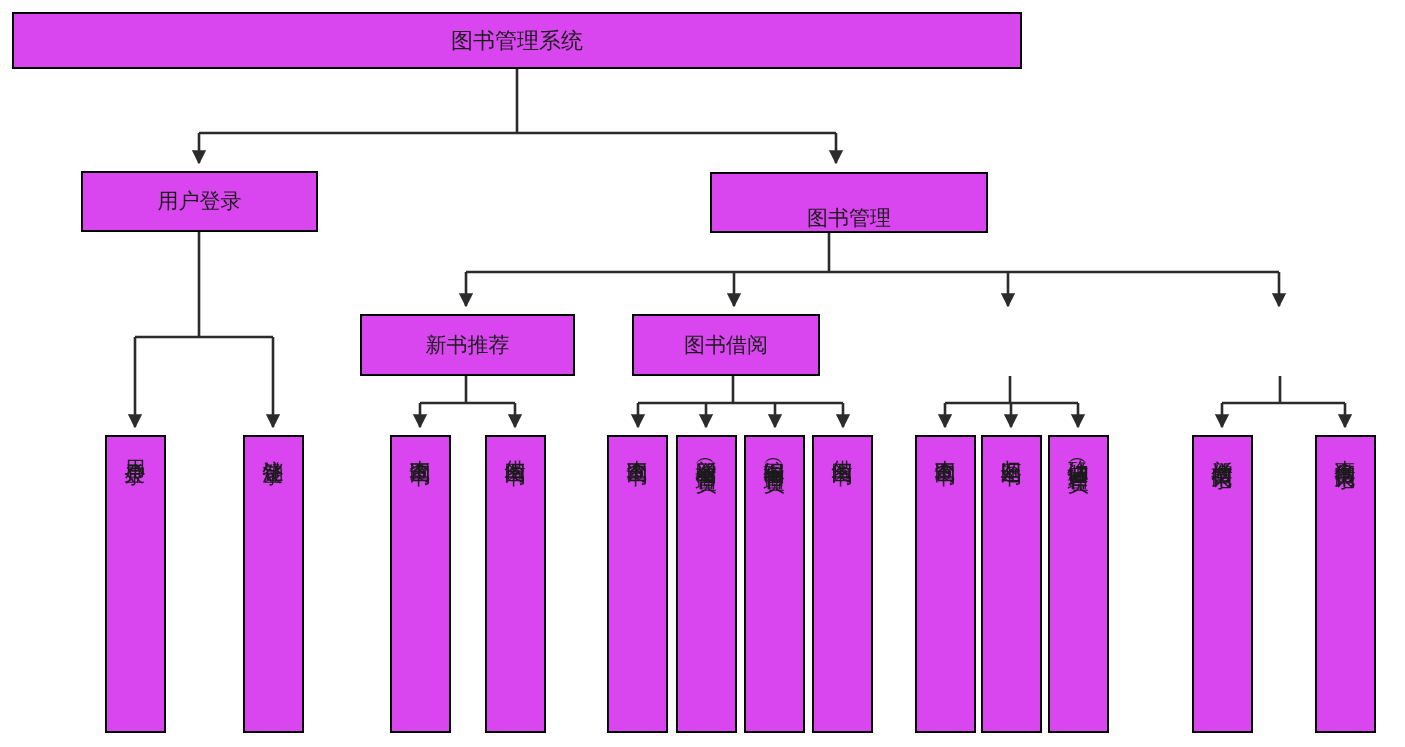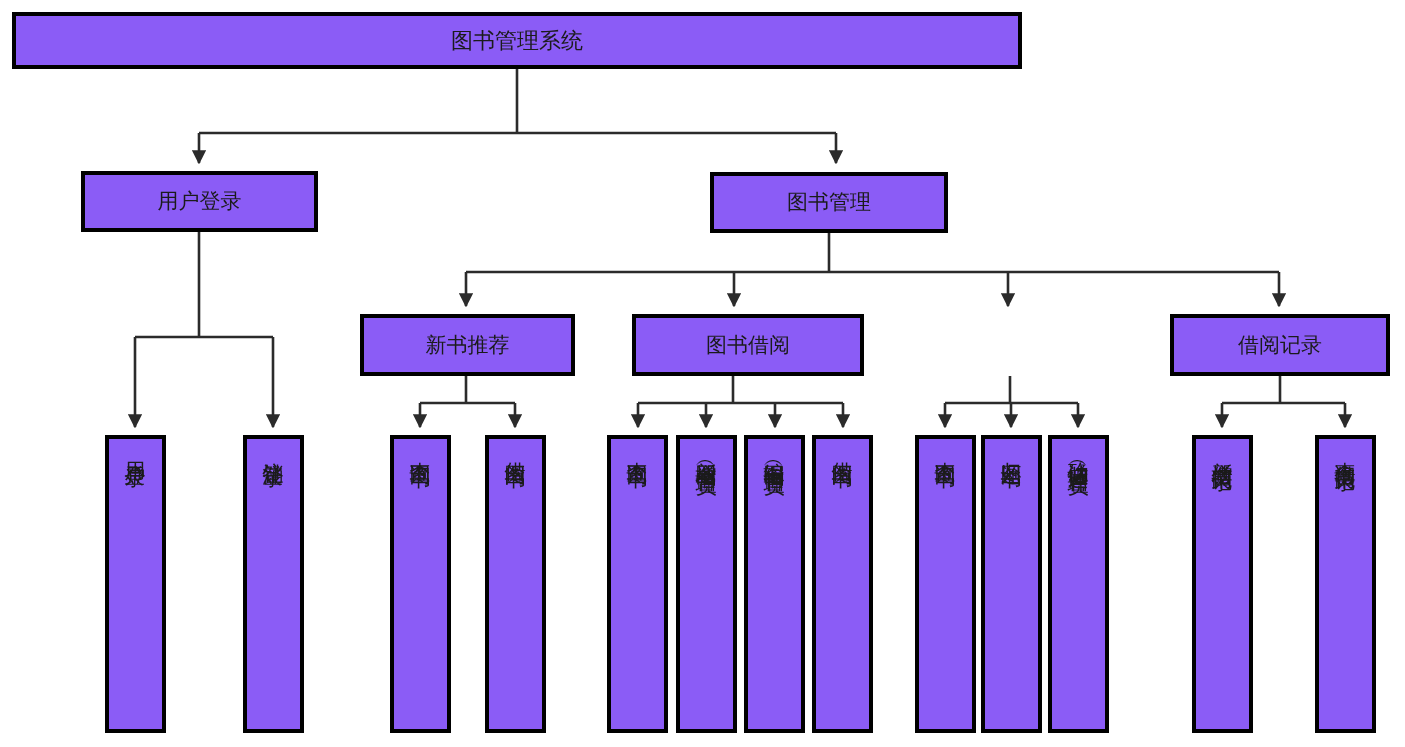--- a/index.html
+++ b/index.html
@@ -20,22 +20,22 @@
   #edges {
     position: absolute;
     left: 0;
     top: 0;
     width: 1405px;
     height: 747px;
   }
   .node {
     position: absolute;
     box-sizing: border-box;
-    background: #8b5cf6;
-    border: 4px solid #000000;
+    background: #d946ef;
+    border: 2px solid #000000;
     display: flex;
     align-items: center;
     justify-content: center;
     color: #1b1b1b;
   }
   .node .lbl {
     display: block;
     text-align: center;
     line-height: 1.18;
   }
@@ -124,32 +124,29 @@
     </g>
   </svg>
 
   <div class="node root horiz" style="left:12px; top:12px; width:1010px; height:57px;">
     <span class="lbl">图书管理系统</span>
   </div>
 
   <div class="node horiz" style="left:81px; top:171px; width:237px; height:61px;">
     <span class="lbl">用户登录</span>
   </div>
-  <div class="node horiz" style="left:710px; top:172px; width:238px; height:61px;">
+  <div class="node horiz" style="left:710px; top:172px; width:278px; height:61px;align-items:flex-end;">
     <span class="lbl">图书管理</span>
   </div>
 
   <div class="node horiz" style="left:360px; top:314px; width:215px; height:62px;">
     <span class="lbl">新书推荐</span>
   </div>
-  <div class="node horiz" style="left:632px; top:314px; width:232px; height:62px;">
+  <div class="node horiz" style="left:632px; top:314px; width:188px; height:62px;">
     <span class="lbl">图书借阅</span>
-  </div>
-  <div class="node horiz" style="left:1170px; top:314px; width:220px; height:62px;">
-    <span class="lbl">借阅记录</span>
   </div>
 
   <div class="node vert" style="left:105px; top:435px; width:61px; height:298px;">
     <span class="lbl">用户登录</span>
   </div>
   <div class="node vert" style="left:243px; top:435px; width:61px; height:298px;">
     <span class="lbl">注销登录</span>
   </div>
 
   <div class="node vert" style="left:390px; top:435px; width:61px; height:298px;">

